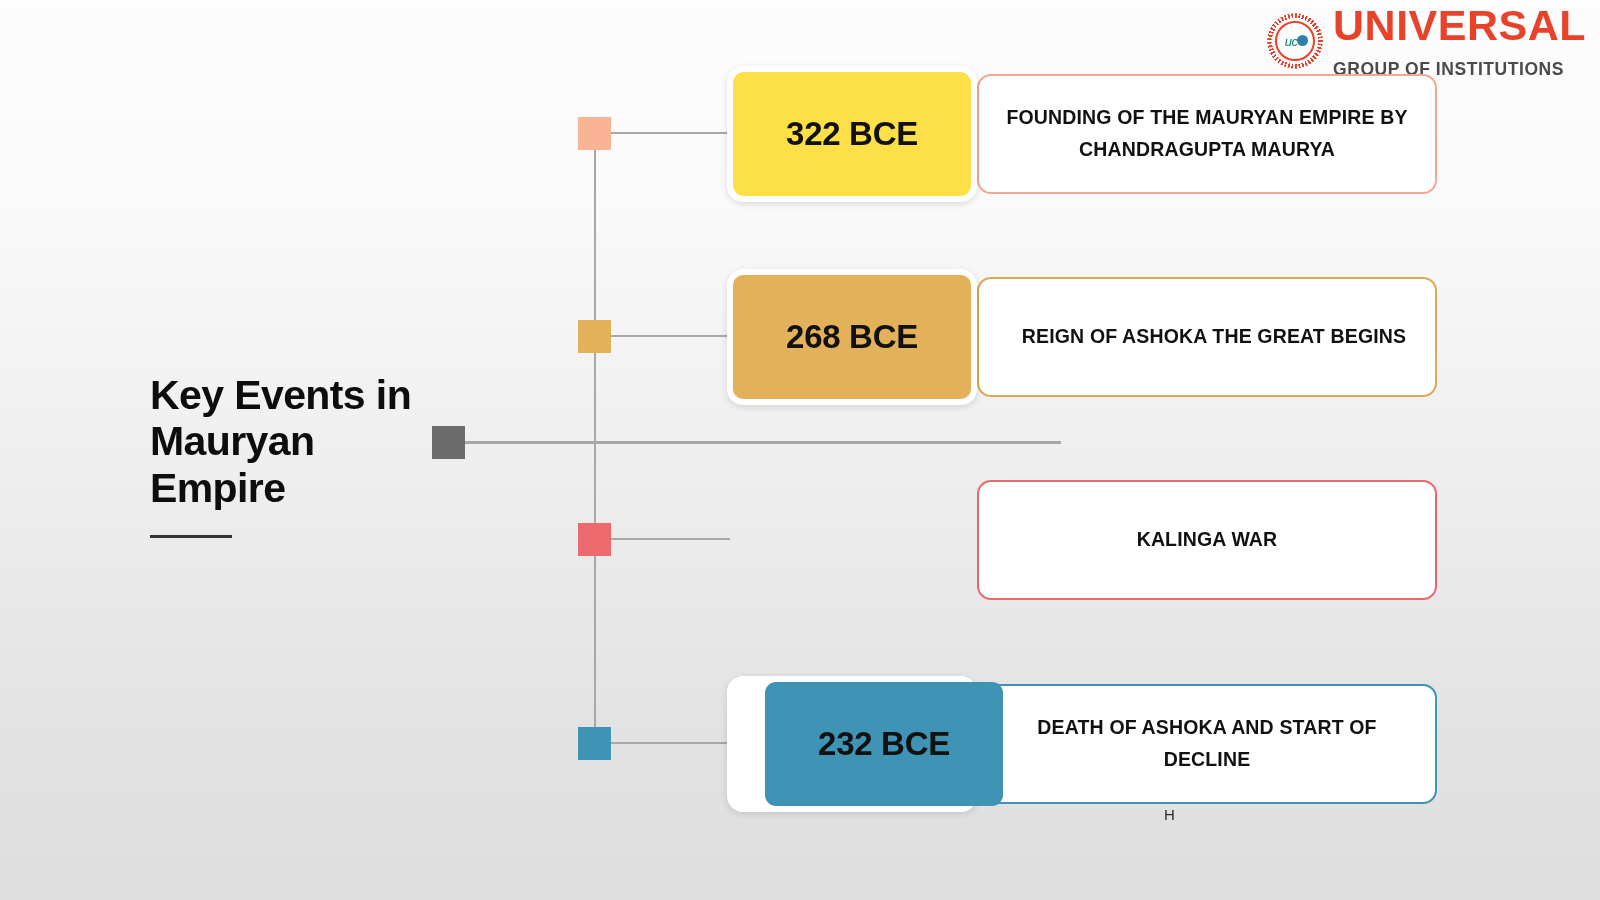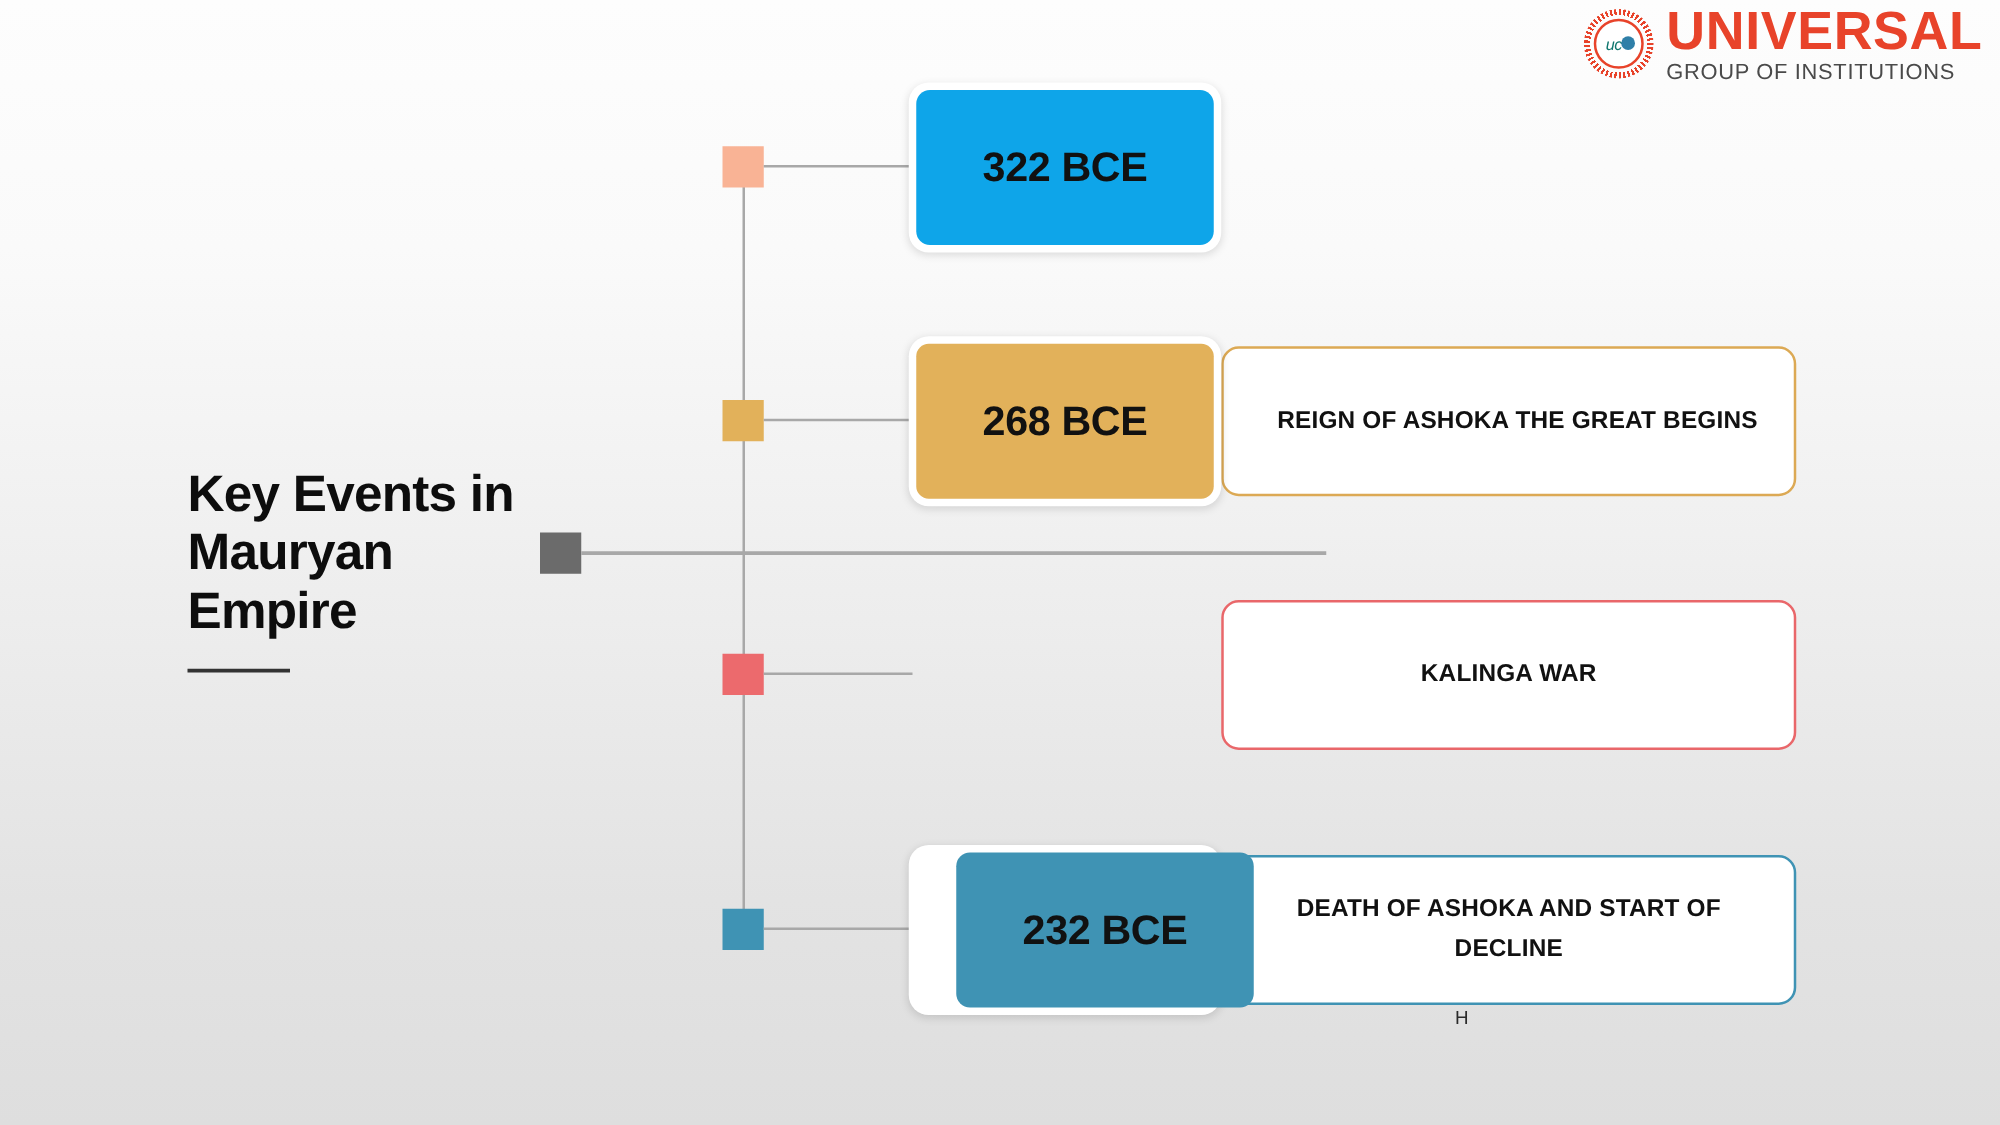--- a/index.html
+++ b/index.html
@@ -46,22 +46,22 @@
     position: absolute; top: 22px; right: 15px;
     width: 11px; height: 11px; border-radius: 50%;
     background: #2f7fa8;
   }
   #logo .words { line-height: 1; }
   #logo .w1 {
     font-size: 43px; font-weight: 700; color: #e8432a;
     letter-spacing: 0.5px; display: block;
   }
   #logo .w2 {
-    font-size: 17.5px; font-weight: 400; color: #4a4a4a;
-    letter-spacing: 0.55px; display: block; margin-top: 2px;
+    font-size: 17.5px; font-weight: 700; color: #4a4a4a;
+    letter-spacing: 0.55px; display: block; margin-top: 14px;
   }
 
   
   #title-block { position: absolute; left: 150px; top: 372px; width: 300px; }
   #title-block .title {
     font-size: 41px; font-weight: 700; color: #0d0d0d;
     line-height: 1.13; letter-spacing: -0.6px;
   }
   #title-block .rule {
     width: 82px; height: 3px; background: #333; margin-top: 24px;
@@ -153,21 +153,24 @@
 </div>
 
 <div id="spine" style="background: rgb(168, 168, 168);"></div>
 <div id="root-square" style="background: rgb(107, 107, 107);"></div>
 <div id="root-line" style="background: rgb(168, 168, 168);"></div>
 
 <div class="row" id="row-0">
   <div class="marker" style="background: rgb(249, 179, 149);"></div>
   <div class="stem" style="background: rgb(168, 168, 168);"></div>
   <div class="chip">
-    <div class="inner" style="background: #0ea5e9; text-align: center;">322 BCE</div>
+    <div class="inner" style="background: #fde047; text-align: center;">322 BCE</div>
+  </div>
+  <div class="desc" style="border-color: rgb(240, 169, 143);">
+    <span>FOUNDING OF THE MAURYAN EMPIRE BY CHANDRAGUPTA MAURYA</span>
   </div>
 </div>
 
 <div class="row" id="row-1">
   <div class="marker" style="background: rgb(226, 177, 90);"></div>
   <div class="stem" style="background: rgb(168, 168, 168);"></div>
   <div class="chip">
     <div class="inner" style="background: rgb(226, 177, 90); border-radius: 10px;">268 BCE</div>
   </div>
   <div class="desc" style="border-color: rgb(220, 169, 84); padding-left: 40px;">

